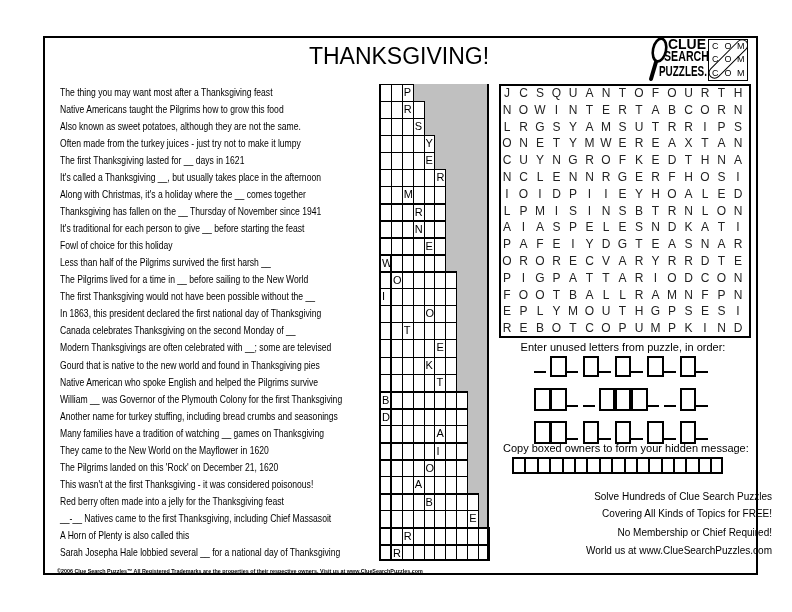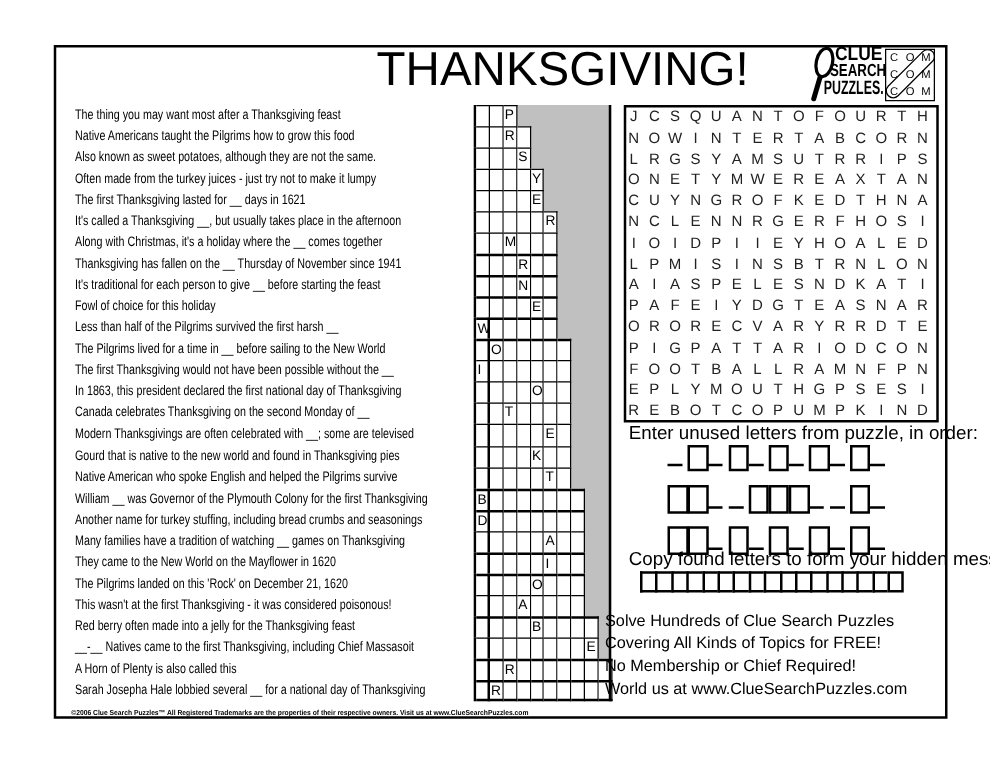--- a/index.html
+++ b/index.html
@@ -1,20 +1,20 @@
 <!DOCTYPE html>
 <html><head>
 <meta charset="utf-8">
 <style>
 *{box-sizing:border-box;margin:0;padding:0}
 html,body{width:792px;height:612px;background:#fff;overflow:hidden}
 body{position:relative;font-family:"Liberation Sans",sans-serif;color:#000}
 .abs{position:absolute}
 .frame{left:43px;top:36px;width:715px;height:539px;border:2px solid #000}
-.title{left:199px;top:39px;width:400px;text-align:right;font-size:38px;line-height:34px;white-space:nowrap}
+.title{left:199px;top:39px;width:400px;text-align:center;font-size:23px;line-height:34px;white-space:nowrap}
 
 
 .clues{left:60px;top:84px;width:330px}
 .clue{height:17.036px;line-height:17px;font-size:11px;white-space:nowrap;transform:scaleX(.78);transform-origin:left center}
 
 
 .agrid{left:379px;top:84px;width:110px;height:477px;background:#c0c0c0}
 .arow{height:17.036px;display:flex;border-left:2px solid #000;width:max-content}
 .acell{width:10.9px;height:100%;border-top:1px solid #000;border-right:1px solid #000;background:#fff;font-size:11px;line-height:15px;text-align:left;padding-left:1px;overflow:visible;white-space:nowrap}
 .arow:last-child .acell{border-bottom:2px solid #000}
@@ -24,31 +24,31 @@
 .arow:nth-child(25) .acell,.arow:nth-child(27) .acell,.arow:nth-child(28) .acell{border-top-width:2px;line-height:14px}
 .arow:nth-child(n+11) .acell:first-child{border-right-width:2px}
 .aline{left:487px;top:84px;width:2px;height:477px;background:#000}
 
 
 .ws{left:499px;top:84px;width:252px;height:254px;border:2px solid #000}
 .wsgrid{left:498.75px;top:85px;width:247.5px;display:grid;grid-template-columns:repeat(15,16.5px);grid-auto-rows:16.8px}
 .wl{text-align:center;font-size:12px;line-height:16.8px;color:#222}
 
 
-.lbl{left:503px;width:240px;text-align:center;font-size:15px;line-height:12px;white-space:nowrap}
+.lbl{left:503px;width:240px;text-align:center;font-size:11px;line-height:12px;white-space:nowrap}
 .pline{left:532px;display:flex}
 .sym{width:16.2px;height:100%;position:relative;display:block}
 .sym.b::after{content:"";position:absolute;left:2px;top:0;width:12.5px;height:100%;border:2px solid #000}
 .sym.u::after{content:"";position:absolute;left:2px;bottom:0;width:12px;height:2px;background:#000}
 .hboxes{left:512px;top:457px;height:17px;display:flex}
 .hbox{width:12.4px;height:100%;border-top:2px solid #000;border-bottom:2px solid #000;border-left:2px solid #000}
 .hbox:last-child{border-right:2px solid #000}
 
 
-.promo{left:484px;width:240px;text-align:left;font-size:13px;line-height:14px;white-space:nowrap}
+.promo{left:532px;width:240px;text-align:right;font-size:10px;line-height:14px;white-space:nowrap}
 .link{color:#000}
 
 
 .footer{left:57px;top:567px;font-size:5.8px;font-weight:bold;line-height:8px;white-space:nowrap;transform:scaleX(.93);transform-origin:left center}
 
 
 .lg{font-weight:bold;line-height:13px;white-space:nowrap;transform-origin:left top}
 .lg1{left:668px;top:37px;font-size:15.5px;transform:scaleX(.9)}
 .lg2{left:664px;top:50px;font-size:14px;transform:scaleX(.76)}
 .lg3{left:659px;top:64px;font-size:15.5px;transform:scaleX(.64)}
@@ -637,21 +637,21 @@
     <span class="sym b"></span>
     <span class="sym u"></span>
     <span class="sym b"></span>
     <span class="sym u"></span>
     <span class="sym b"></span>
     <span class="sym u"></span>
     <span class="sym b"></span>
     <span class="sym u"></span>
   </div>
 
-<div class="abs lbl" style="top:442px">Copy found letters to form your hidden message:</div>
+<div class="abs lbl" style="top:442px">Copy boxed owners to form your hidden message:</div>
 <div class="abs hboxes">
     <span class="hbox"></span>
     <span class="hbox"></span>
     <span class="hbox"></span>
     <span class="hbox"></span>
     <span class="hbox"></span>
     <span class="hbox"></span>
     <span class="hbox"></span>
     <span class="hbox"></span>
     <span class="hbox"></span>

